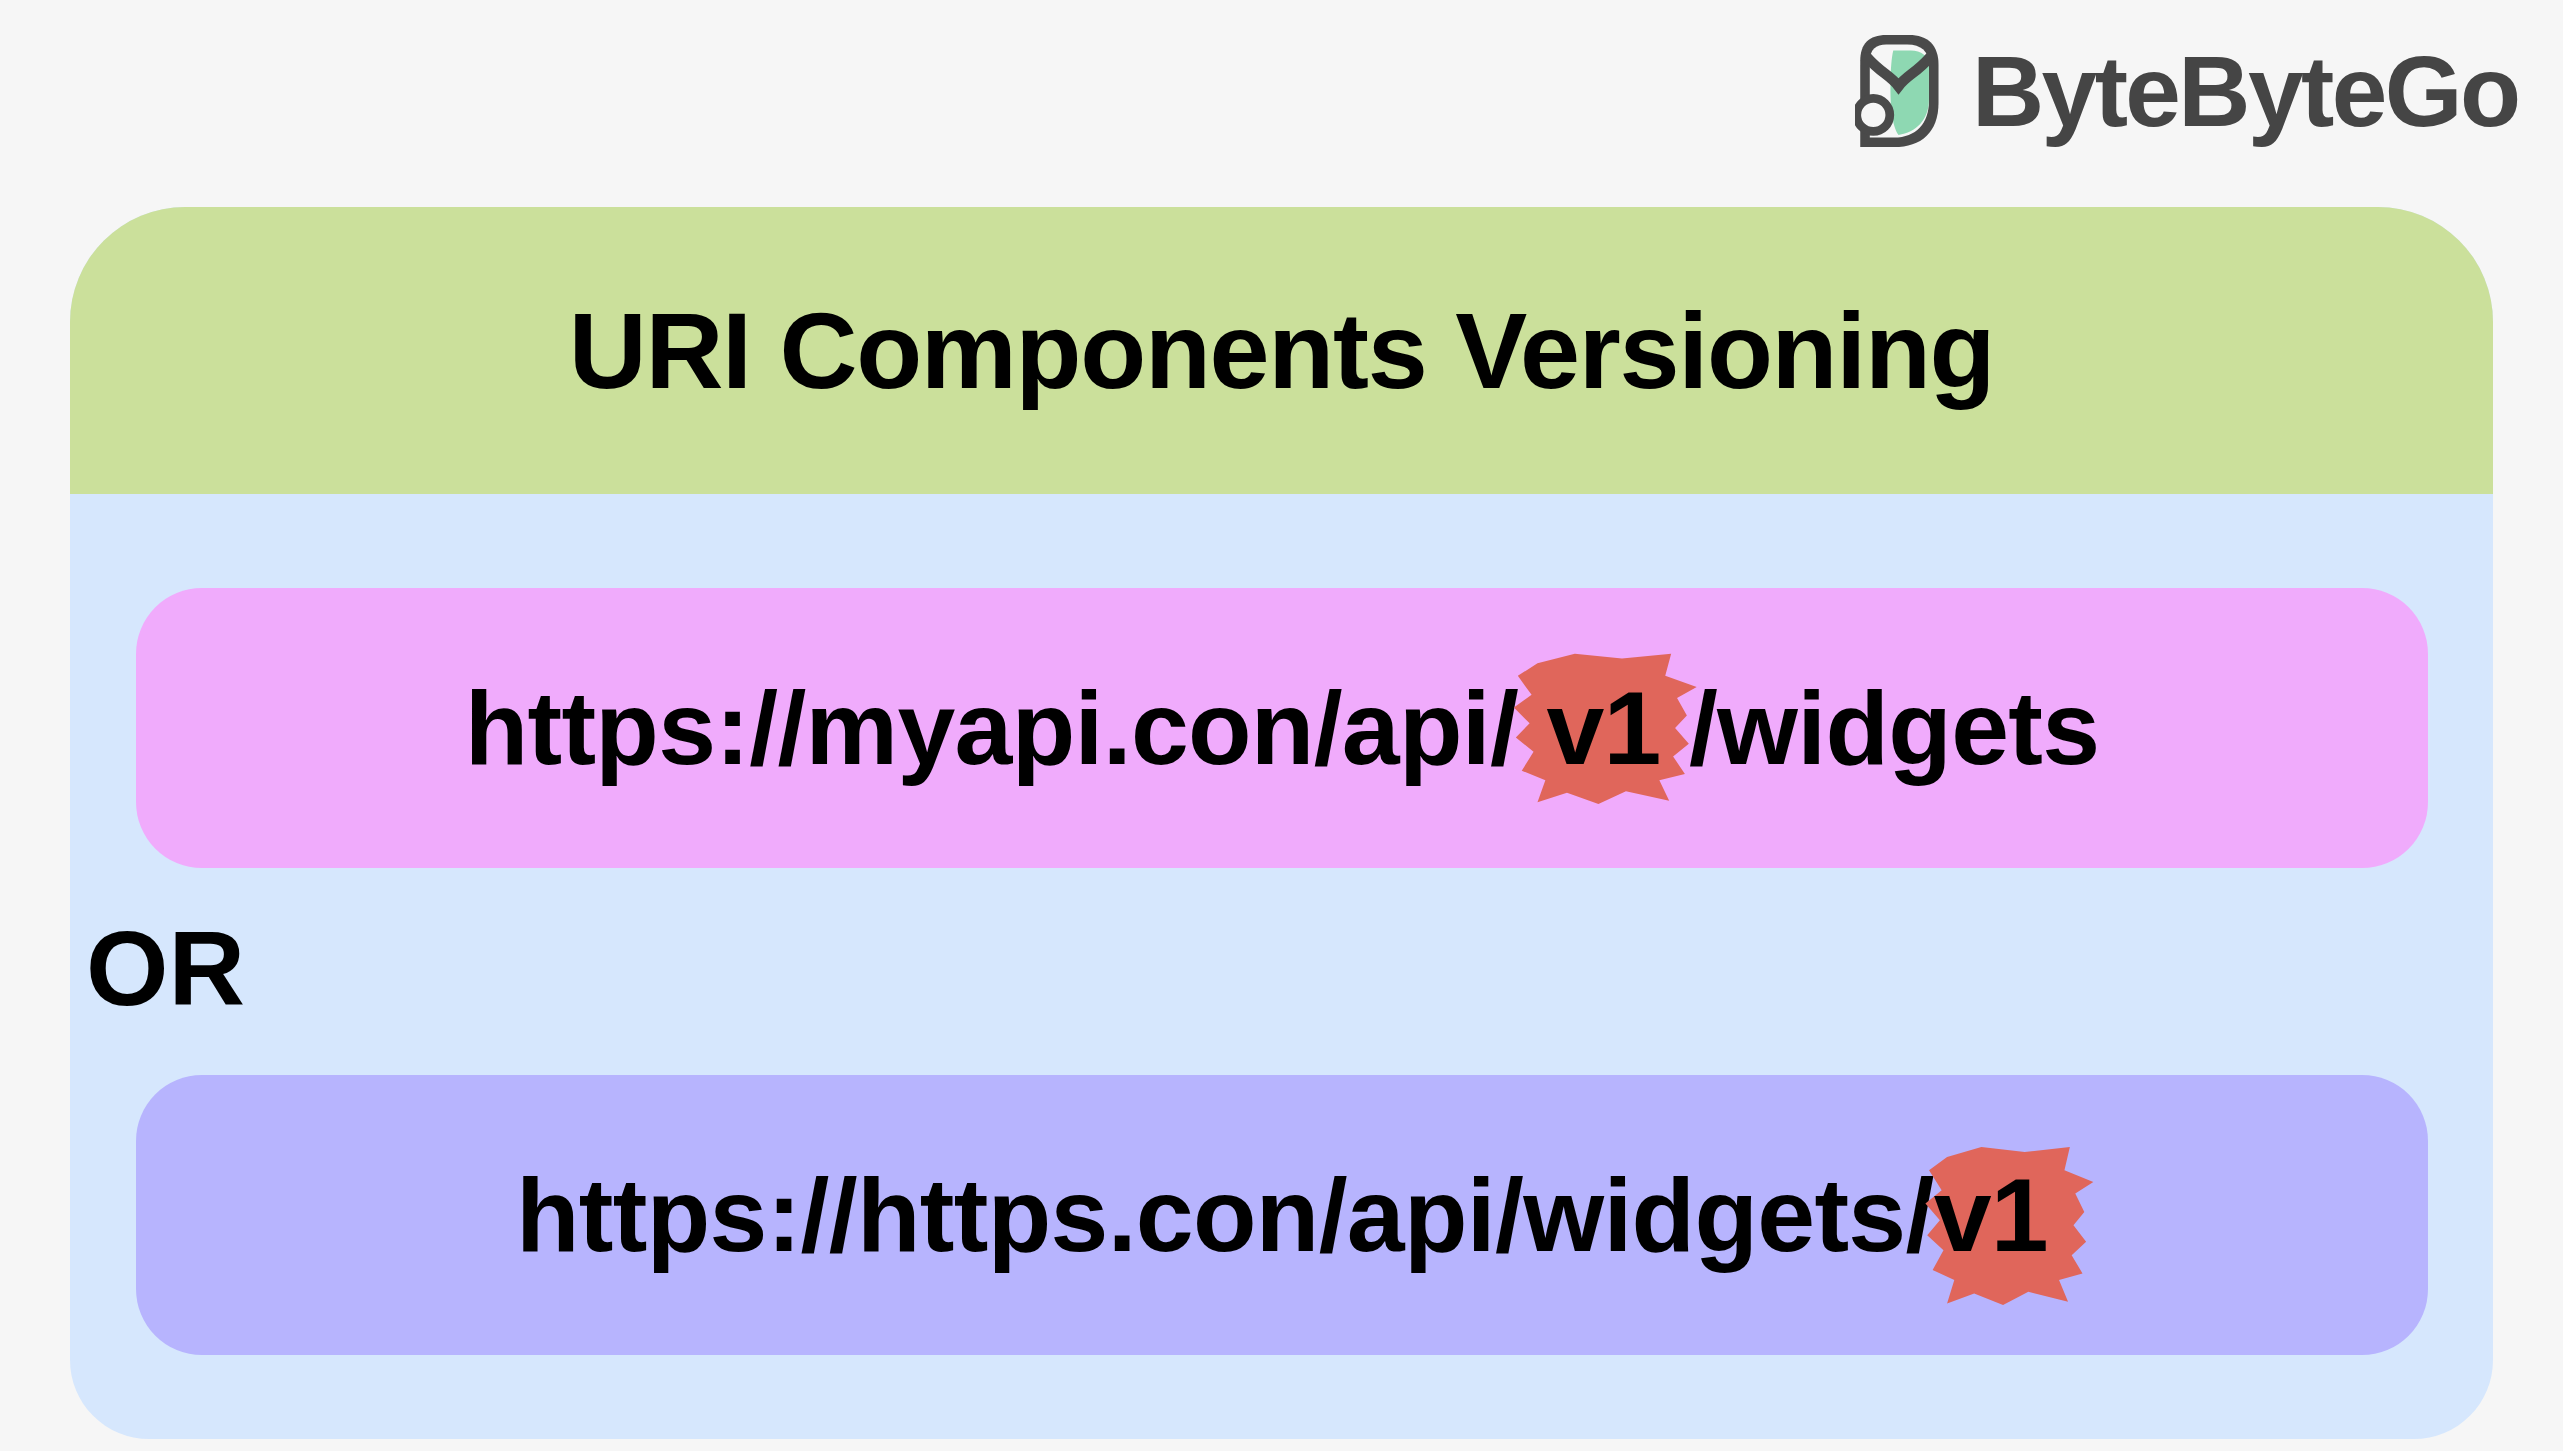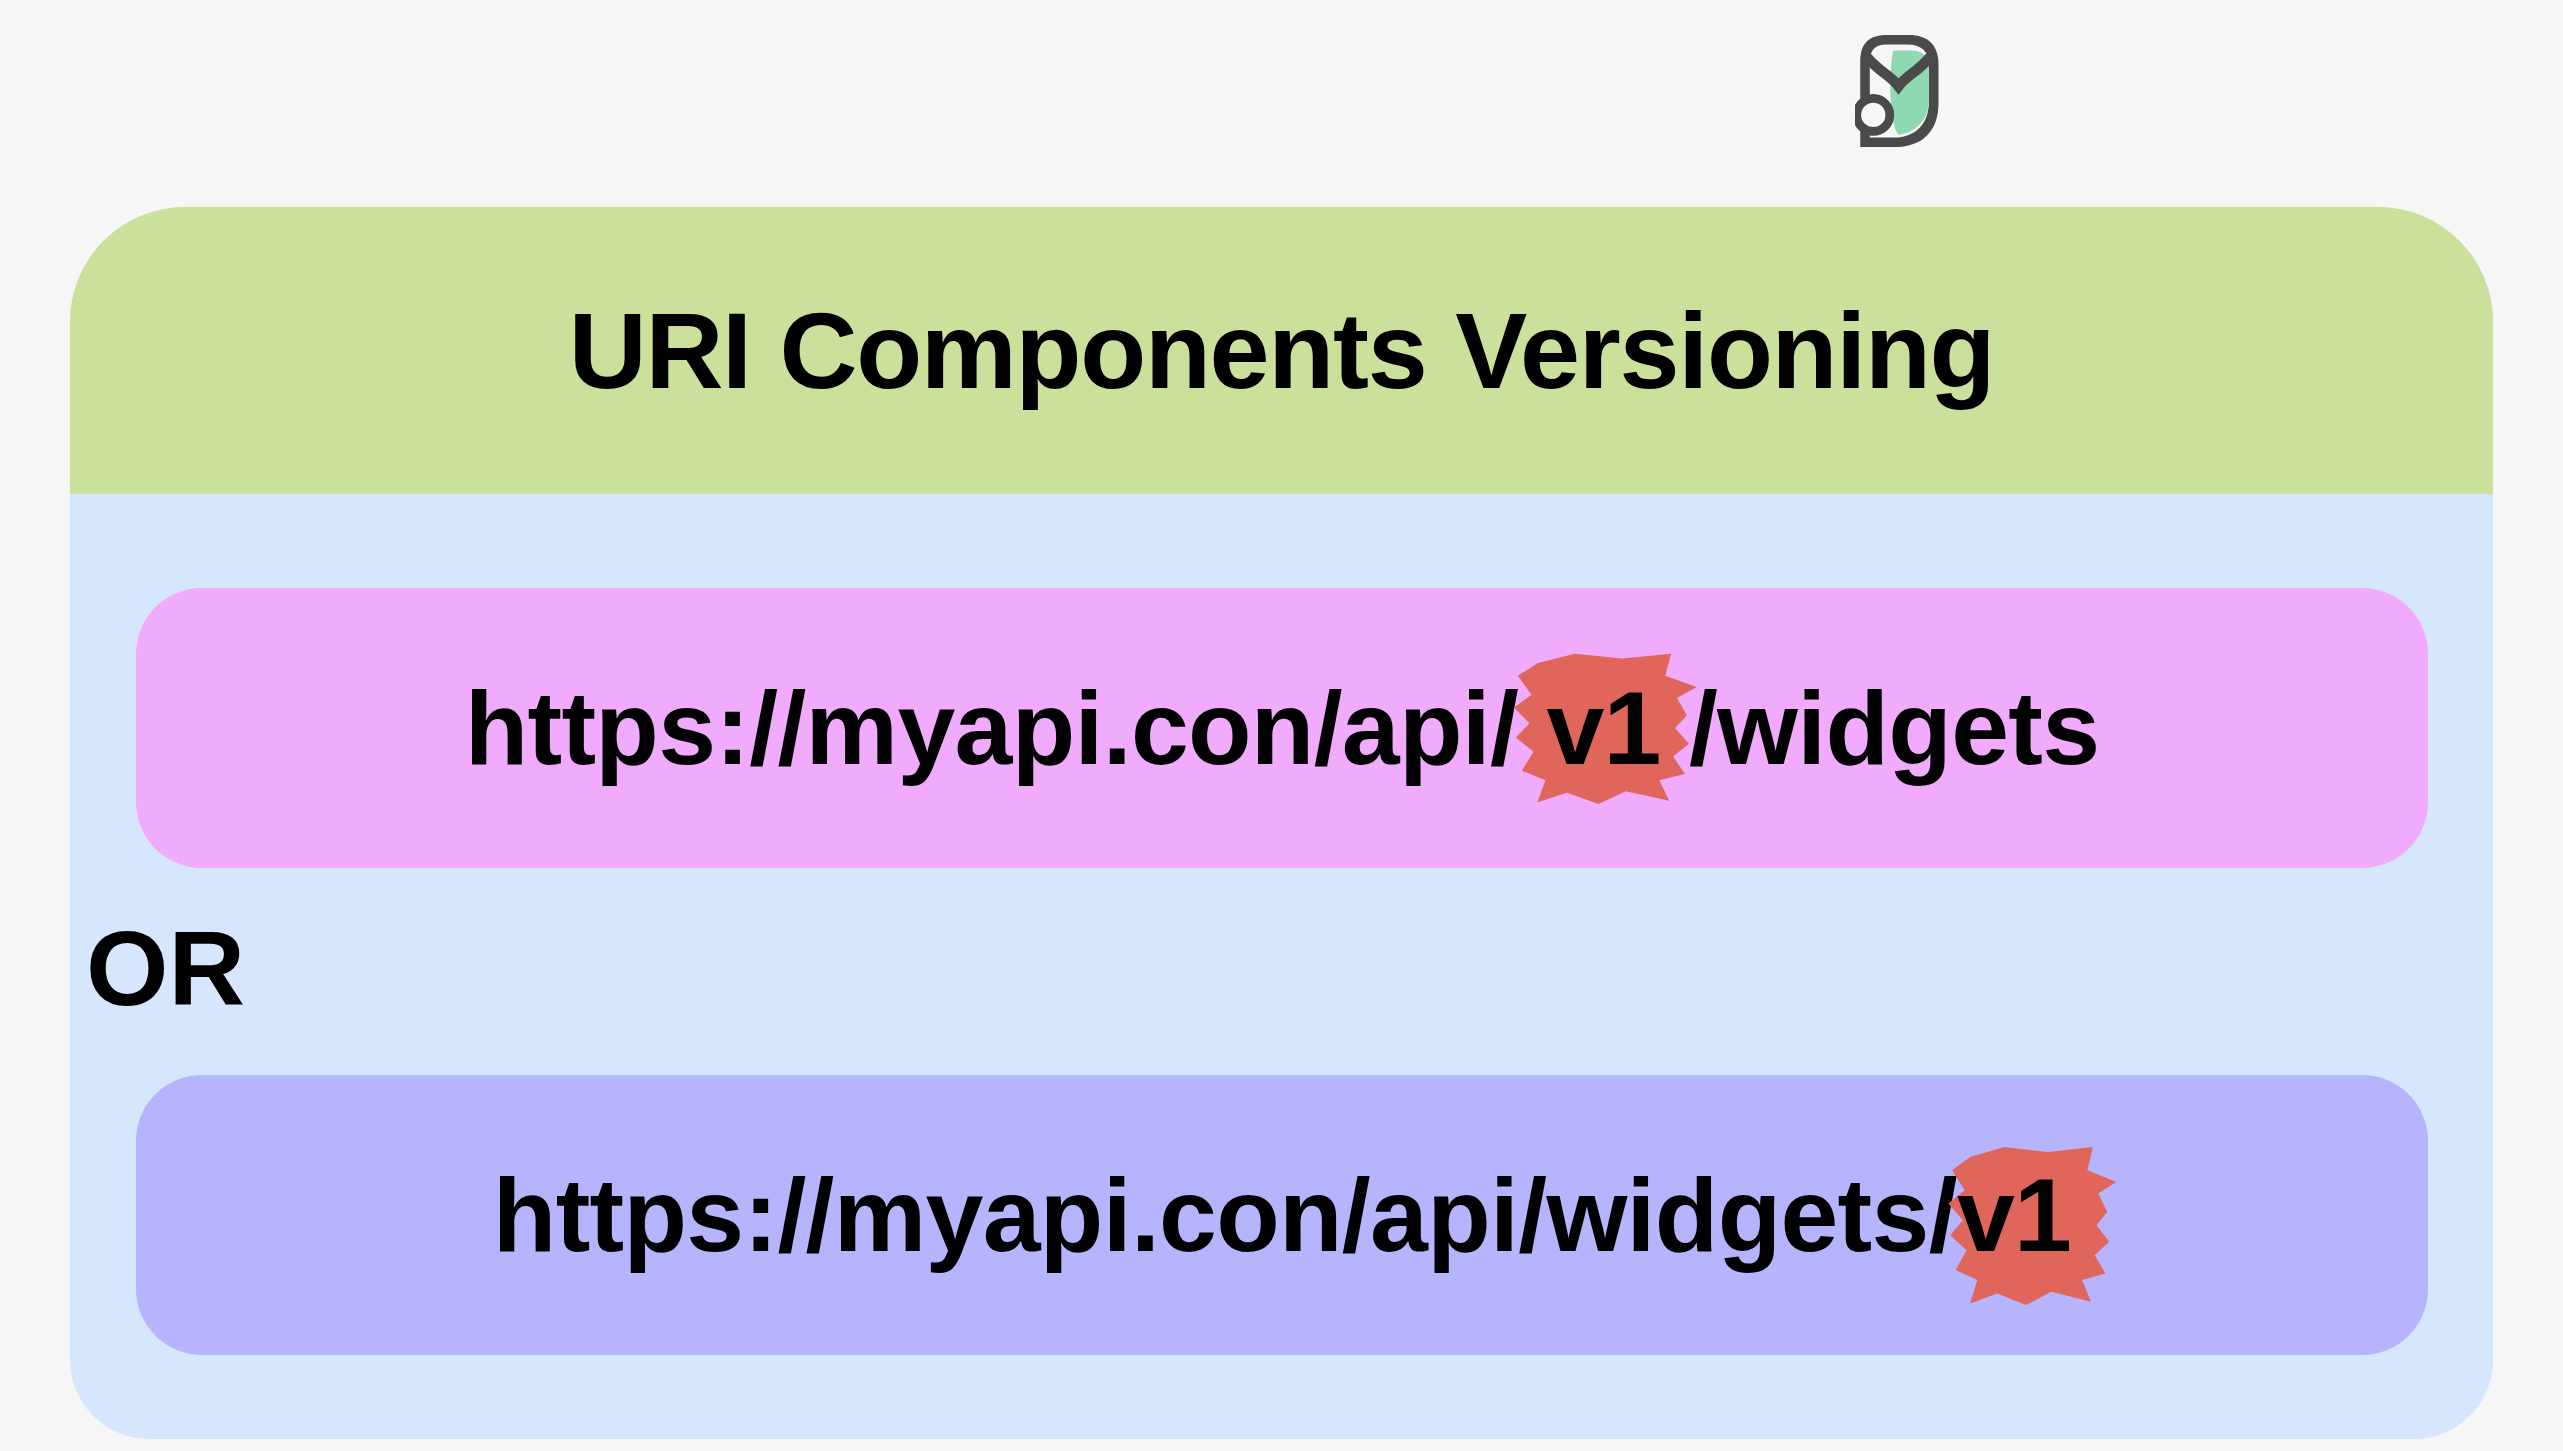--- a/index.html
+++ b/index.html
@@ -73,39 +73,40 @@
 <div class="canvas">
 
   <header class="logo">
     <svg class="logo-icon" viewBox="0 0 100 137" preserveAspectRatio="xMidYMid meet" aria-hidden="true">
       <path d="M36,4 H62 C84,4 96,16 96,38 V82 C96,116 76,133 45,133 H6 V34 C6,14 16,4 36,4 Z" fill="#4a4a4a"></path>
       <path d="M36,15 H60 C76,15 85,23 85,38 V80 C85,106 70,122 45,122 H17 V34 C17,21 24,15 36,15 Z" fill="#f6f6f6"></path>
       <path d="M44,22 H64 C76,22 85,28 85,40 V78 C85,102 70,116 50,119 C42,108 40,80 41,55 C41,44 42,30 44,22 Z" fill="#8ed8b2"></path>
       <path d="M14,30 C30,48 40,50 50,63 C60,50 70,48 86,30" fill="none" stroke="#4a4a4a" stroke-width="12" stroke-linecap="round"></path>
       <circle cx="21" cy="96" r="19" fill="#f6f6f6" stroke="#4a4a4a" stroke-width="10"></circle>
     </svg>
+    <span class="logo-text">ByteByteGo</span>
   </header>
 
   <section class="card">
 
     <div class="card-header">
       <h1 class="card-title">URI Components Versioning</h1>
     </div>
 
     <div class="option option-1">
       <p class="uri"><span>https://myapi.con/api/ </span><span class="hl"><svg class="scribble" viewBox="0 0 100 100" preserveAspectRatio="none" aria-hidden="true">
               <path d="M15,9 L34,3 L58,6 L83,3 L80,17 L96,24 L86,31 L91,42 L85,50 L92,60 L84,68 L90,79 L77,83 L82,96 L60,90 L46,98 L30,91 L15,97 L19,83 L7,77 L13,65 L4,56 L11,47 L3,37 L12,29 L5,17 Z" fill="#e0665b"></path>
             </svg><span class="hl-text">v1</span></span><span> /widgets</span></p>
     </div>
 
     <div class="or-row">
       <span class="or-label">OR</span>
     </div>
 
     <div class="option option-2">
-      <p class="uri"><span>https://myapi.con/api/widgets/</span><span class="hl"><svg class="scribble" viewBox="0 0 100 100" preserveAspectRatio="none" aria-hidden="true">
+      <p class="uri"><span>https://https.con/api/widgets/</span><span class="hl"><svg class="scribble" viewBox="0 0 100 100" preserveAspectRatio="none" aria-hidden="true">
               <path d="M15,9 L34,3 L58,6 L83,3 L80,17 L96,24 L86,31 L91,42 L85,50 L92,60 L84,68 L90,79 L77,83 L82,96 L60,90 L46,98 L30,91 L15,97 L19,83 L7,77 L13,65 L4,56 L11,47 L3,37 L12,29 L5,17 Z" fill="#e0665b"></path>
             </svg><span class="hl-text">v1</span></span><span></span></p>
     </div>
 
   </section>
 </div>
 
 
 </body></html>

